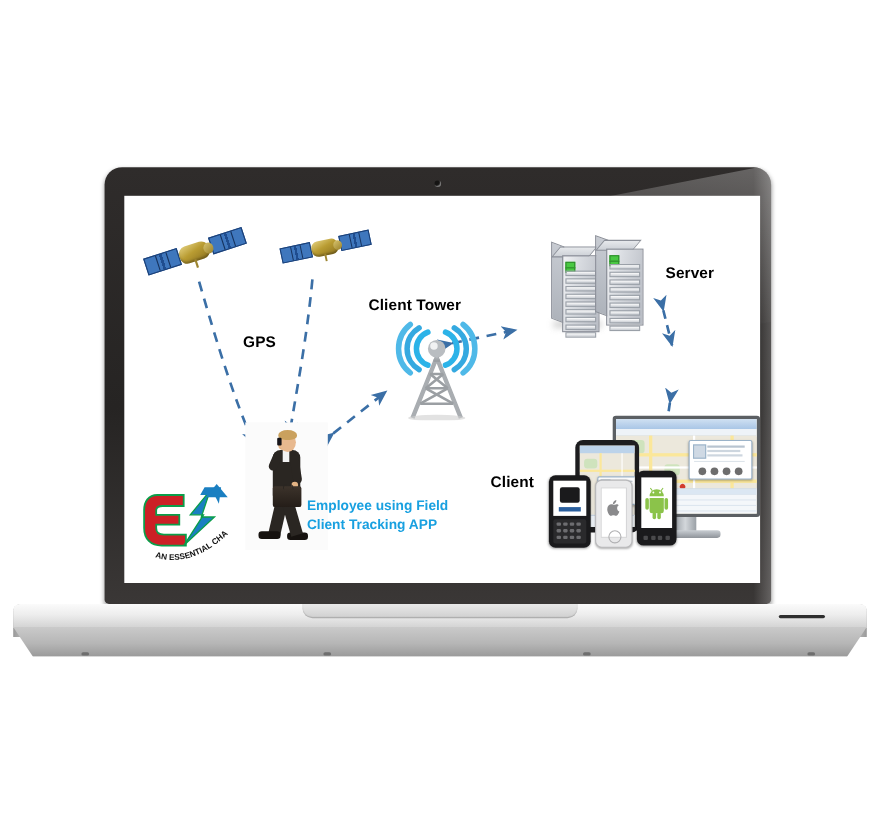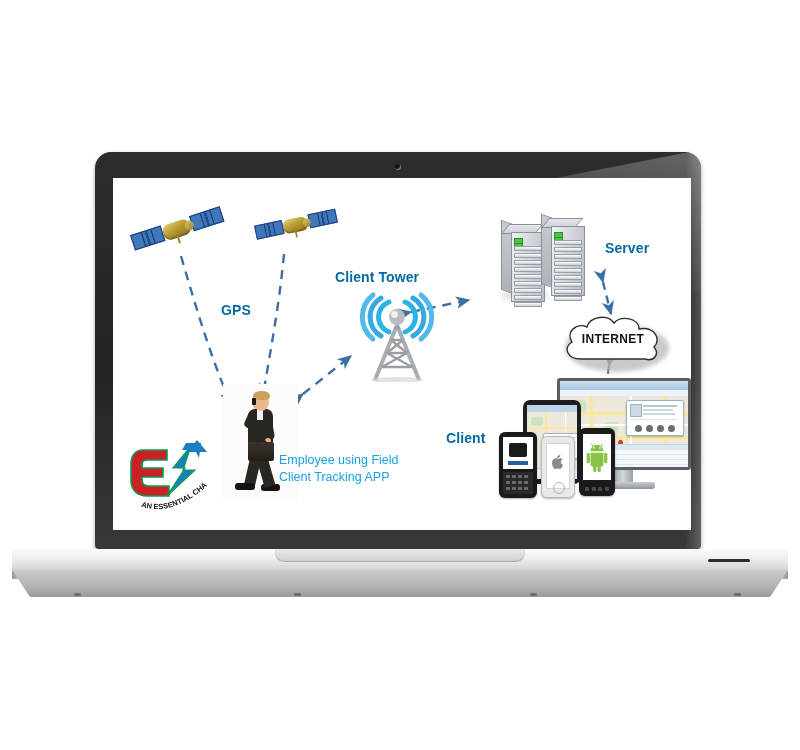--- a/index.html
+++ b/index.html
@@ -72,21 +72,21 @@
     position:absolute;left:50%;margin-left:-125px;top:0;width:250px;height:13px;
     background:linear-gradient(180deg,#e9e9e9,#cfcfcf);
     border-radius:0 0 9px 9px;box-shadow:inset 0 -1px 1px rgba(0,0,0,.18);
   }
   .base-slot{
     position:absolute;right:38px;top:10px;width:42px;height:3px;
     background:#2e2e2e;border-radius:2px;
   }
   .foot{position:absolute;top:44px;width:7px;height:3px;background:#6e6e6e;border-radius:2px;}
   .lbl{
-    position:absolute;font-weight:bold;color:#0369a1;white-space:nowrap;
+    position:absolute;font-weight:bold;color:#000000;white-space:nowrap;
     letter-spacing:.1px;
   }
   .lbl.md{font-size:14px;}
 
   
   .sat{position:absolute;}
   .sat .body{
     position:absolute;left:26px;top:6px;width:28px;height:16px;border-radius:7px;
     background:linear-gradient(160deg,#e2cf7e 0%,#b99c32 45%,#8d7320 100%);
     box-shadow:inset 0 -2px 2px rgba(0,0,0,.25);
@@ -202,21 +202,21 @@
   .bb-keys{position:absolute;left:4px;right:4px;bottom:4px;height:22px;background:#2a2a2c;border-radius:2px;}
   .bb-key{position:absolute;width:4px;height:3px;background:#6d6d70;border-radius:1px;}
 
   
   .logo{position:absolute;width:92px;height:74px;}
   .logo svg{display:block;}
 
   
   .caption{
     position:absolute;color:#18a0e0;font-size:12.5px;line-height:17px;
-    font-weight:normal;white-space:nowrap;
+    font-weight:bold;white-space:nowrap;
   }
 
   
   .arrows{position:absolute;left:0;top:0;width:578px;height:352px;pointer-events:none;}
 </style>
 </head>
 <body>
 
 <div id="stage">
 
@@ -324,28 +324,20 @@
               <div class="srv-bay"></div>
             <div class="srv-bay"></div>
               <div class="srv-bay"></div>
               <div class="srv-bay"></div>
           </div>
         </div>
       </div>
 
       <div class="lbl md" style="left:492px;top:62px;">Server</div>
 
-      <div class="cloud" style="left:446px;top:134px;">
-        <div class="shade"></div>
-        <svg width="108" height="56" viewBox="0 0 108 56" style="position:absolute;left:0;top:0;">
-          <path d="M22,47 C8,47 4,36 13,30 C6,20 18,10 28,15 C31,4 49,2 55,11
-                   C62,3 80,6 80,17 C95,14 103,27 95,35 C101,42 95,50 86,47 Z" fill="#ffffff" stroke="#2e2e2e" stroke-width="1.4"></path>
-        </svg>
-        <div class="txt">INTERNET</div>
-      </div>
 
       <div class="lbl md" style="left:333px;top:252px;">Client</div>
 
       <div style="position:absolute;left:386px;top:200px;width:192px;height:122px;">
 
         <div class="monitor" style="left:58px;top:0;width:134px;height:112px;">
           <div class="mon-screen" style="left:0;top:0;width:134px;height:92px;">
             <div class="app-top"></div>
             <div class="app-toolbar"></div>
             <div class="app-map">

